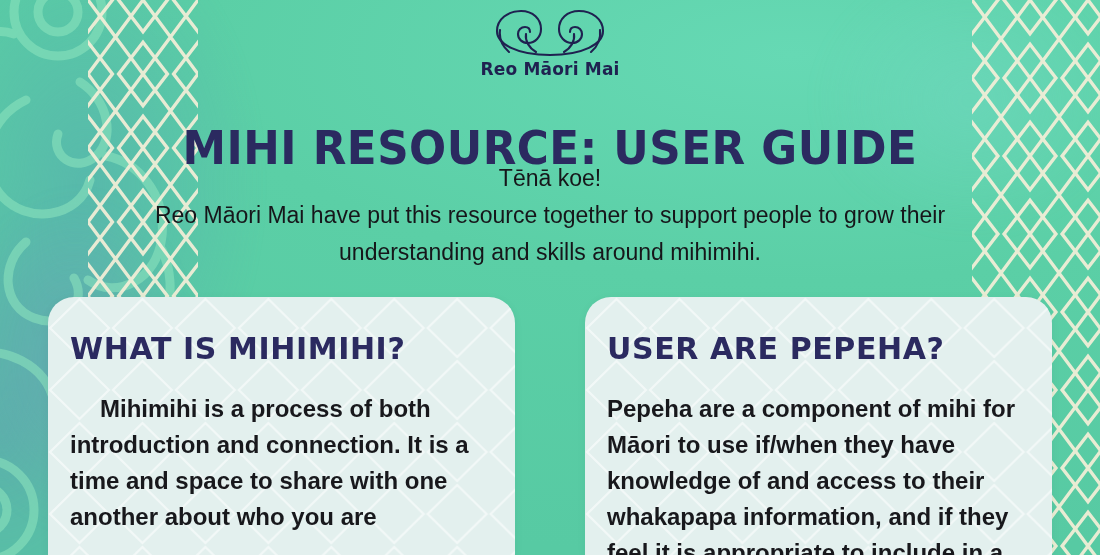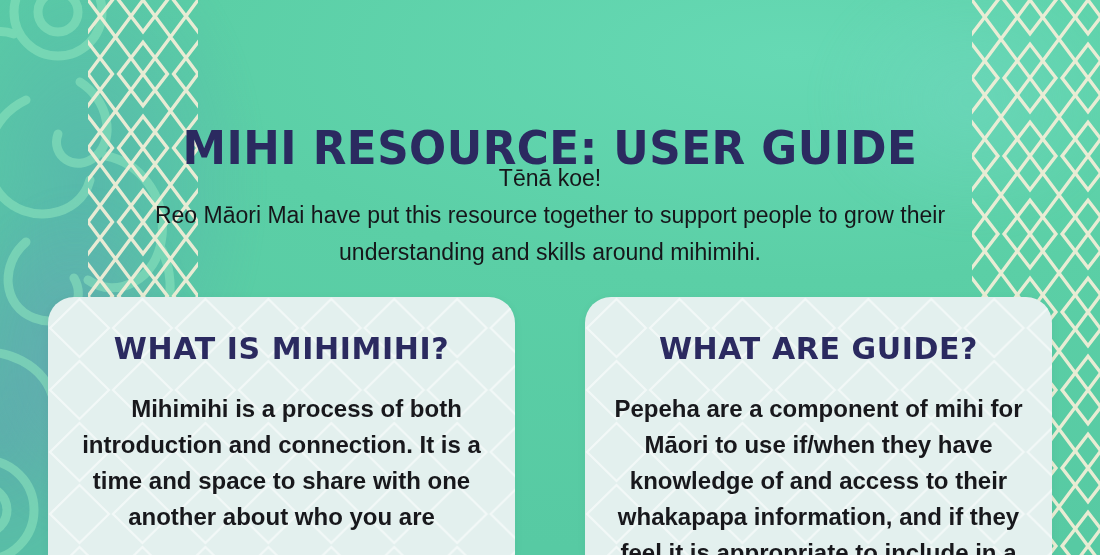--- a/index.html
+++ b/index.html
@@ -141,21 +141,21 @@
   .card-watermark {
     position: absolute;
     inset: 0;
     opacity: 0.55;
     pointer-events: none;
   }
   .card-watermark svg { width: 100%; height: 100%; display: block; }
   .card-inner {
     position: relative;
     padding: 36px 22px 0 22px;
-    text-align: center;
+    text-align: left;
   }
   .card-heading {
     font-family: "DejaVu Sans", sans-serif;
     font-size: 30px;
     font-weight: bold;
     letter-spacing: 0.6px;
     color: #2b2a60;
     margin: 0 0 26px 0;
     line-height: 1.05;
   }
@@ -222,20 +222,39 @@
           <g fill="none" stroke="#f5efd8" stroke-width="3.4">
             <path d="M29 -4 L 62 39 L 29 82 L -4 39 Z"></path>
             <path d="M0 0 L 58 78 M58 0 L 0 78"></path>
           </g>
         </pattern>
       </defs>
       <rect x="0" y="0" width="130" height="555" fill="url(#diamondR)"></rect>
     </svg>
   </div>
 
+  <div class="logo-block">
+    <div class="logo-mark">
+      <svg viewBox="0 0 118 50" xmlns="http://www.w3.org/2000/svg">
+        <g fill="none" stroke="#1f2150" stroke-width="2.1" stroke-linecap="round">
+          <path d="M59 47 C 26 47, 6 36, 6 23 C 6 11, 17 3, 30 3 C 42 3, 50 11, 50 21
+                   C 50 29, 44 35, 37 35 C 31 35, 27 31, 27 26 C 27 22, 30 19, 34 19
+                   C 37 19, 39 21, 39 24"></path>
+          <path d="M59 47 C 92 47, 112 36, 112 23 C 112 11, 101 3, 88 3 C 76 3, 68 11, 68 21
+                   C 68 29, 74 35, 81 35 C 87 35, 91 31, 91 26 C 91 22, 88 19, 84 19
+                   C 81 19, 79 21, 79 24"></path>
+          <path d="M18 44 C 11 38, 8 30, 9 22"></path>
+          <path d="M100 44 C 107 38, 110 30, 109 22"></path>
+          <path d="M45 44 C 38 40, 34 33, 35 26"></path>
+          <path d="M73 44 C 80 40, 84 33, 83 26"></path>
+        </g>
+      </svg>
+    </div>
+    <div class="logo-word">Reo Māori Mai</div>
+  </div>
 
   <h1 class="poster-title">MIHI RESOURCE: USER GUIDE</h1>
 
   <div class="intro">
     <span class="greeting">Tēnā koe!</span>
     <span>Reo Māori Mai have put this resource together to support people to grow their understanding and skills around mihimihi.</span>
   </div>
 
   <div class="cards">
 
@@ -265,20 +284,20 @@
             <pattern id="wmR" width="62" height="62" patternUnits="userSpaceOnUse">
               <g fill="none" stroke="#ffffff" stroke-width="2.2">
                 <path d="M31 2 L 60 31 L 31 60 L 2 31 Z"></path>
               </g>
             </pattern>
           </defs>
           <rect width="460" height="258" fill="url(#wmR)"></rect>
         </svg>
       </div>
       <div class="card-inner">
-        <h2 class="card-heading">WHAT ARE GUIDE?</h2>
+        <h2 class="card-heading">USER ARE PEPEHA?</h2>
         <p class="card-body">Pepeha are a component of mihi for Māori to use if/when they have knowledge of and access to their whakapapa information, and if they feel it is appropriate to include in a</p>
       </div>
     </div>
 
   </div>
 
 </div>
 
 </body></html>

